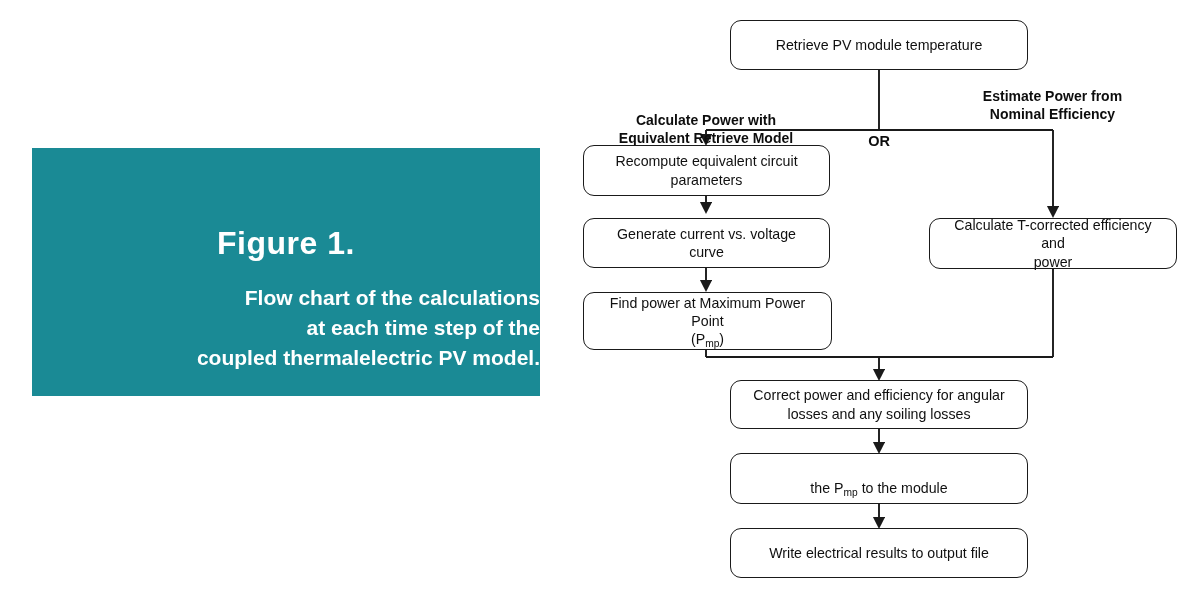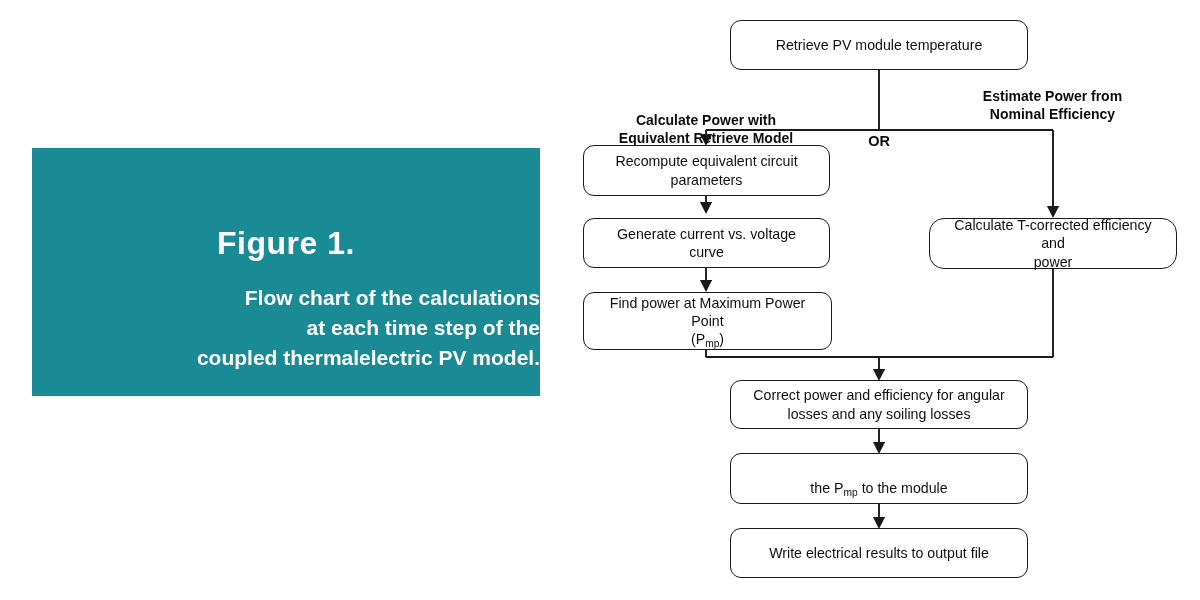--- a/index.html
+++ b/index.html
@@ -176,21 +176,21 @@
     <span class="node-text">Generate current vs. voltage curve</span>
   </div>
 
   <div class="node" style="left:23px; top:292px; width:249px; height:58px;">
     <span class="node-text">
       <span>Find power at Maximum Power Point</span><br>
       <span><span>(P</span><sub>mp</sub><span>)</span></span>
     </span>
   </div>
 
-  <div class="node" style="left:369px; top:218px; width:248px; height:51px;border-radius:15px;">
+  <div class="node" style="left:369px; top:218px; width:248px; height:51px;">
     <span class="node-text">
       <span>Calculate T-corrected efficiency and</span><br>
       <span>power</span>
     </span>
   </div>
 
   <div class="node" style="left:170px; top:380px; width:298px; height:49px;">
     <span class="node-text">
       <span>Correct power and efficiency for angular</span><br>
       <span>losses and any soiling losses</span>

